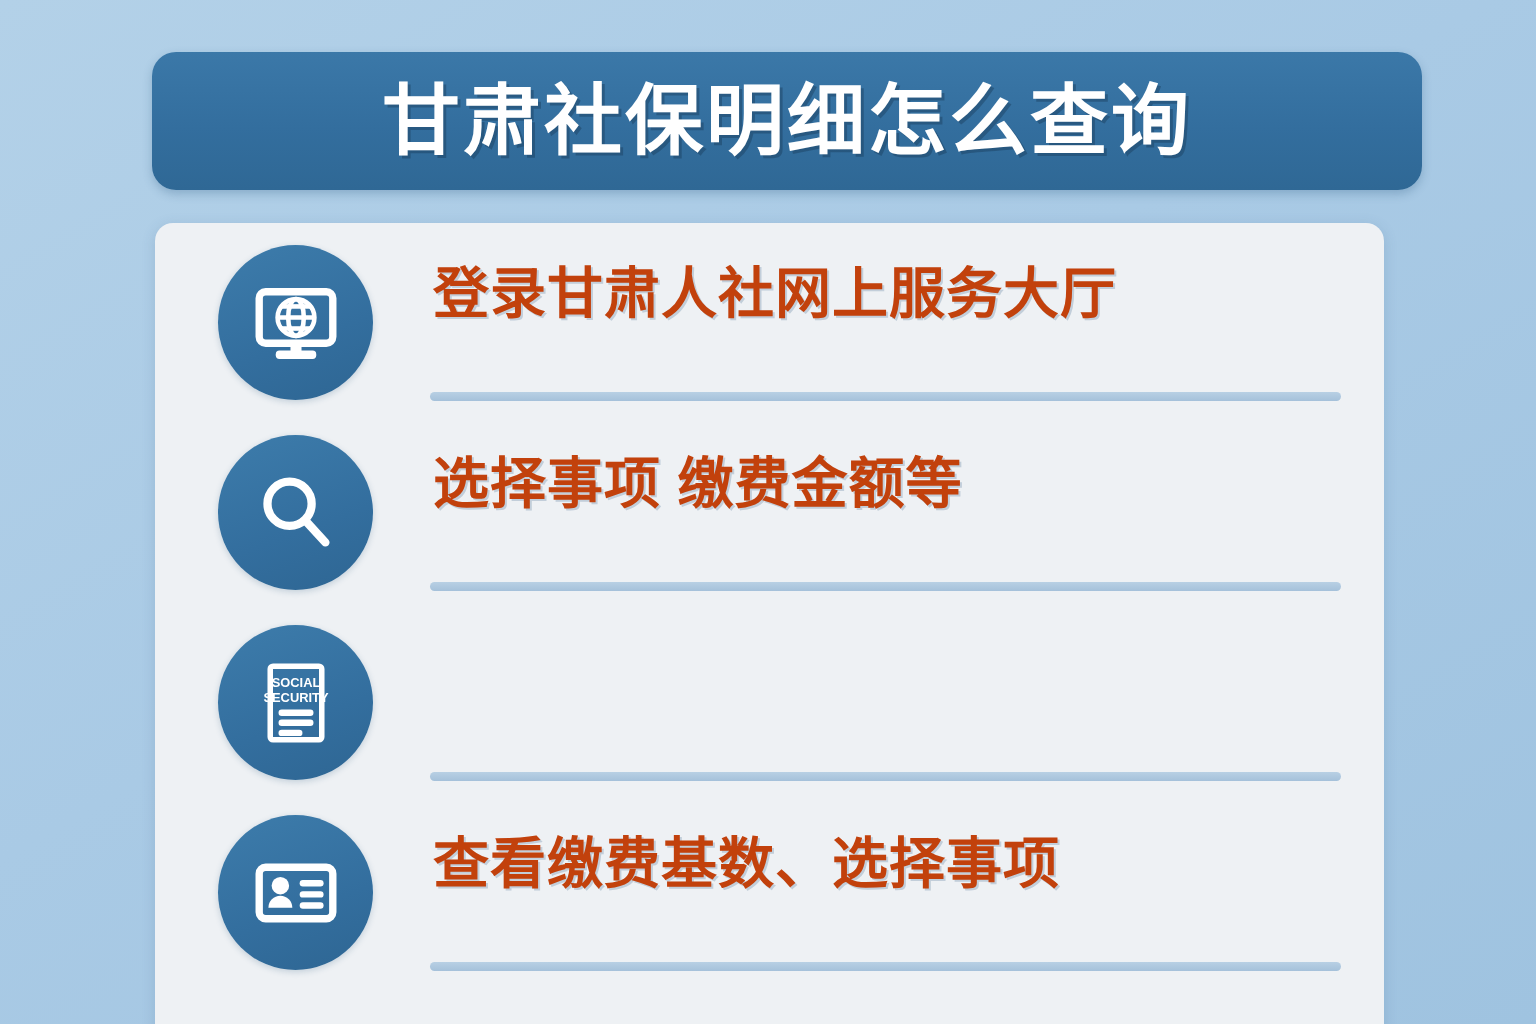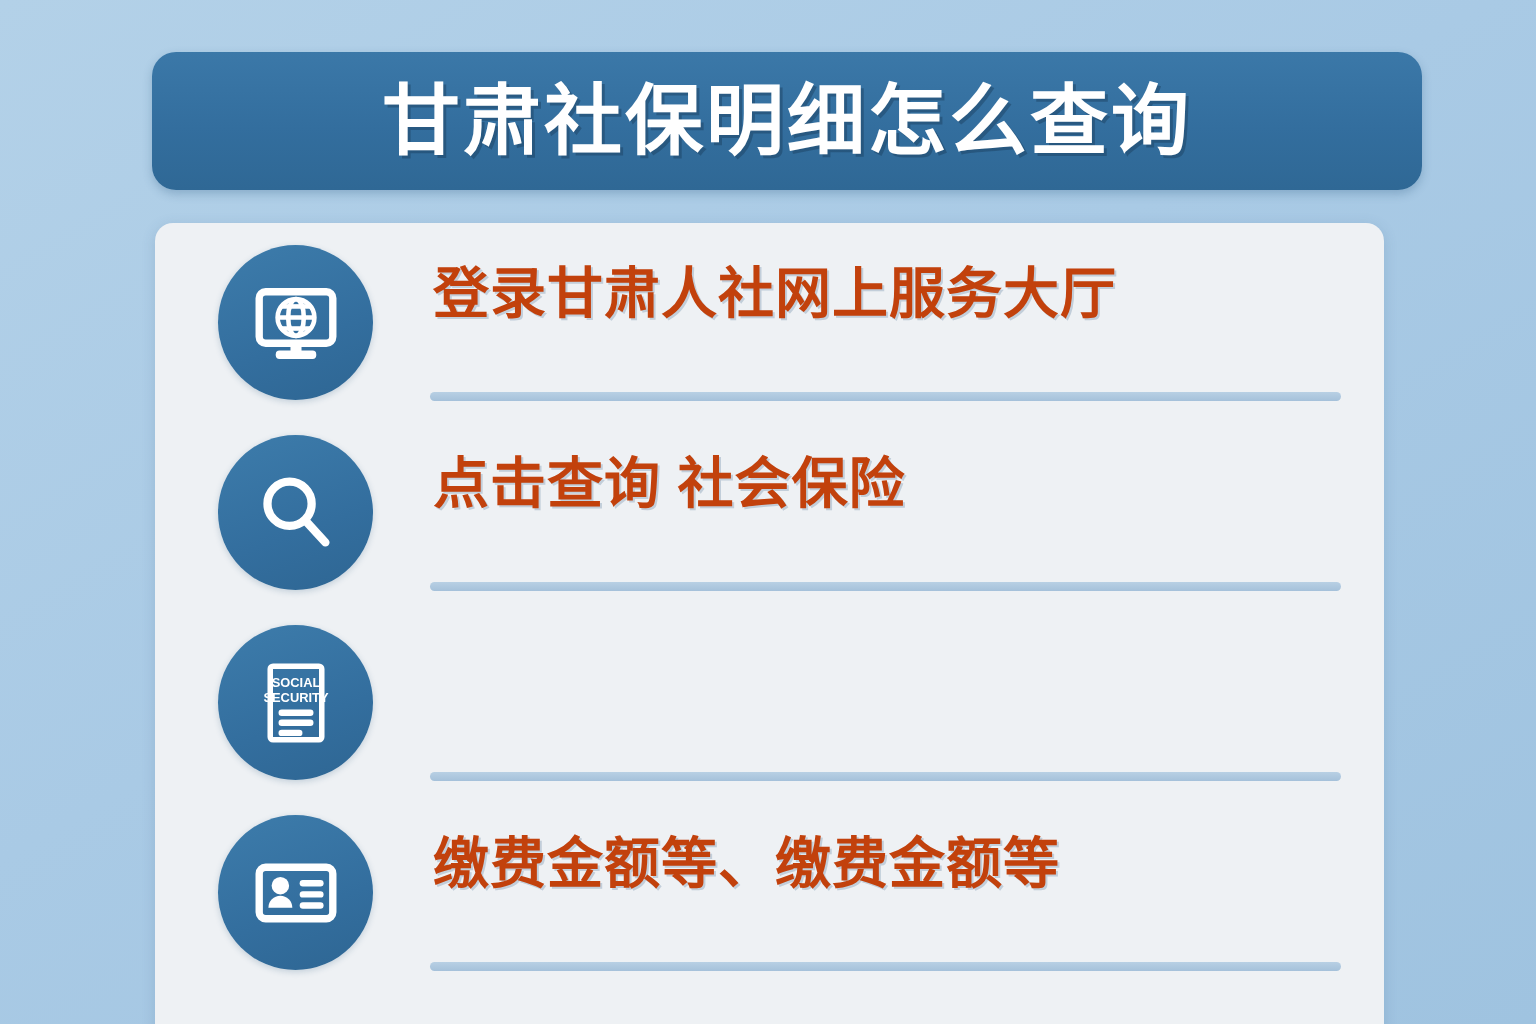--- a/index.html
+++ b/index.html
@@ -158,21 +158,21 @@
 
       <div class="step-row">
         <div class="step-icon-wrap">
           <div class="icon-circle">
             <svg viewBox="0 0 100 100" aria-hidden="true">
               <circle cx="43" cy="40" r="24" fill="none" stroke="#ffffff" stroke-width="9"></circle>
               <line x1="60" y1="58" x2="82" y2="82" stroke="#ffffff" stroke-width="9" stroke-linecap="round"></line>
             </svg>
           </div>
         </div>
-        <div class="step-text">点击查询 社会保险</div>
+        <div class="step-text">选择事项 缴费金额等</div>
         <div class="step-divider"></div>
       </div>
 
       <div class="step-row">
         <div class="step-icon-wrap">
           <div class="icon-circle">
             <svg viewBox="0 0 100 100" aria-hidden="true">
               <rect x="22" y="10" width="56" height="80" rx="3" fill="none" stroke="#ffffff" stroke-width="6"></rect>
               <text x="50" y="33" text-anchor="middle" font-family="Liberation Sans, sans-serif" font-size="14" font-weight="700" fill="#ffffff">SOCIAL</text>
               <text x="50" y="49" text-anchor="middle" font-family="Liberation Sans, sans-serif" font-size="14" font-weight="700" fill="#ffffff">SECURITY</text>
@@ -191,20 +191,20 @@
             <svg viewBox="0 0 100 100" aria-hidden="true">
               <rect x="10" y="22" width="80" height="56" rx="7" fill="none" stroke="#ffffff" stroke-width="8"></rect>
               <circle cx="33" cy="42" r="9.5" fill="#ffffff"></circle>
               <path d="M20 66 a13 13 0 0 1 26 0 z" fill="#ffffff"></path>
               <rect x="54" y="36" width="26" height="7" rx="3.5" fill="#ffffff"></rect>
               <rect x="54" y="48" width="26" height="7" rx="3.5" fill="#ffffff"></rect>
               <rect x="54" y="60" width="26" height="7" rx="3.5" fill="#ffffff"></rect>
             </svg>
           </div>
         </div>
-        <div class="step-text">缴费金额等、缴费金额等</div>
+        <div class="step-text">查看缴费基数、选择事项</div>
         <div class="step-divider"></div>
       </div>
 
     </div>
   </div>
 
 </div>
 
 </body></html>

